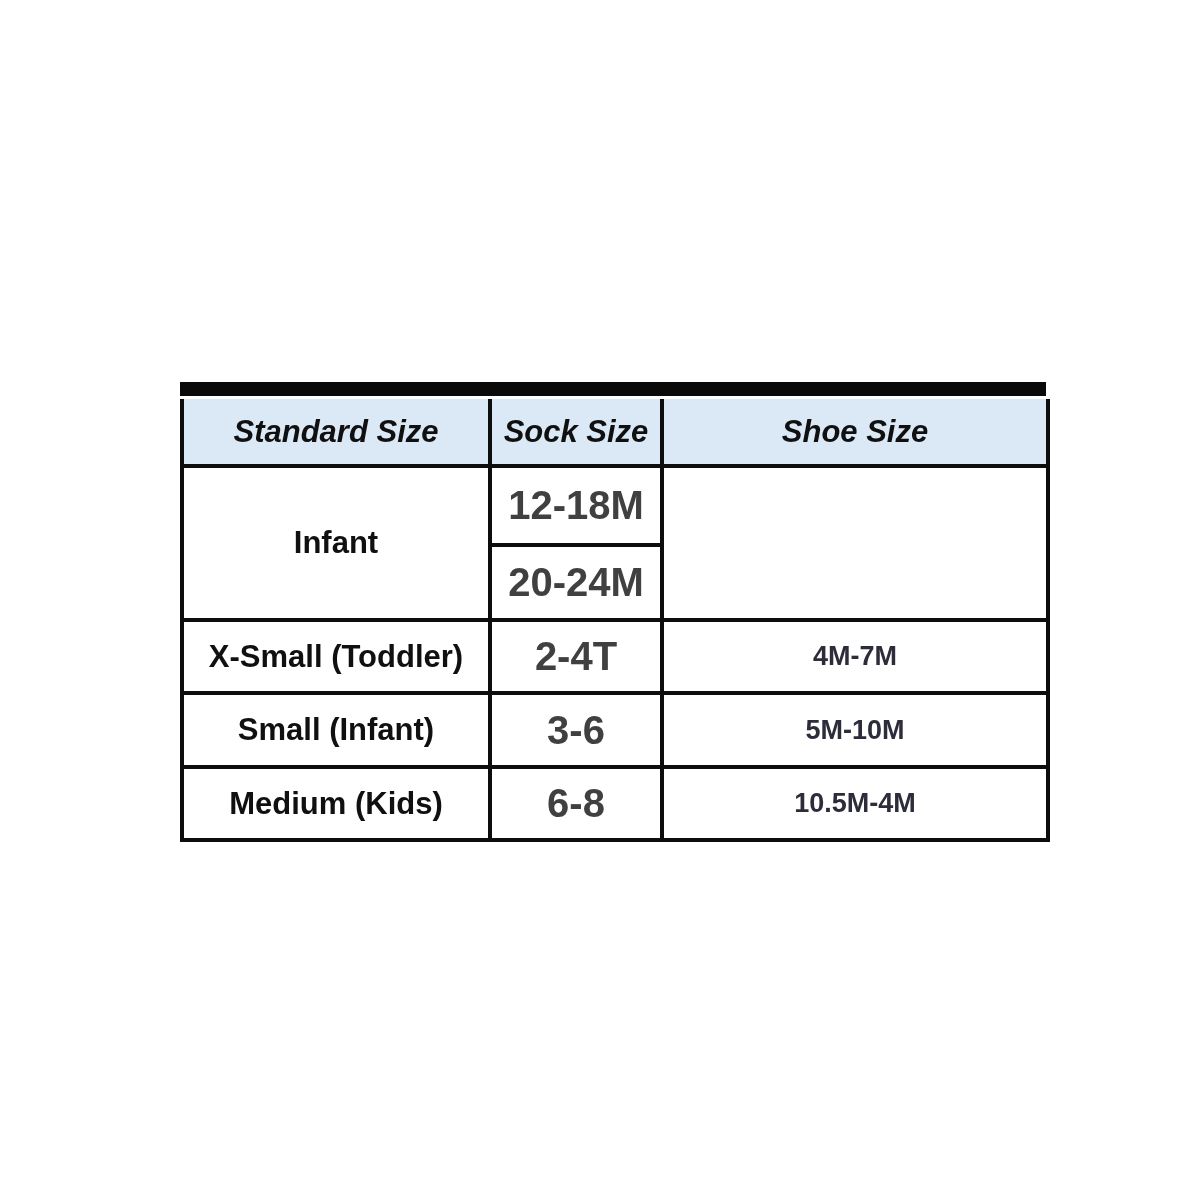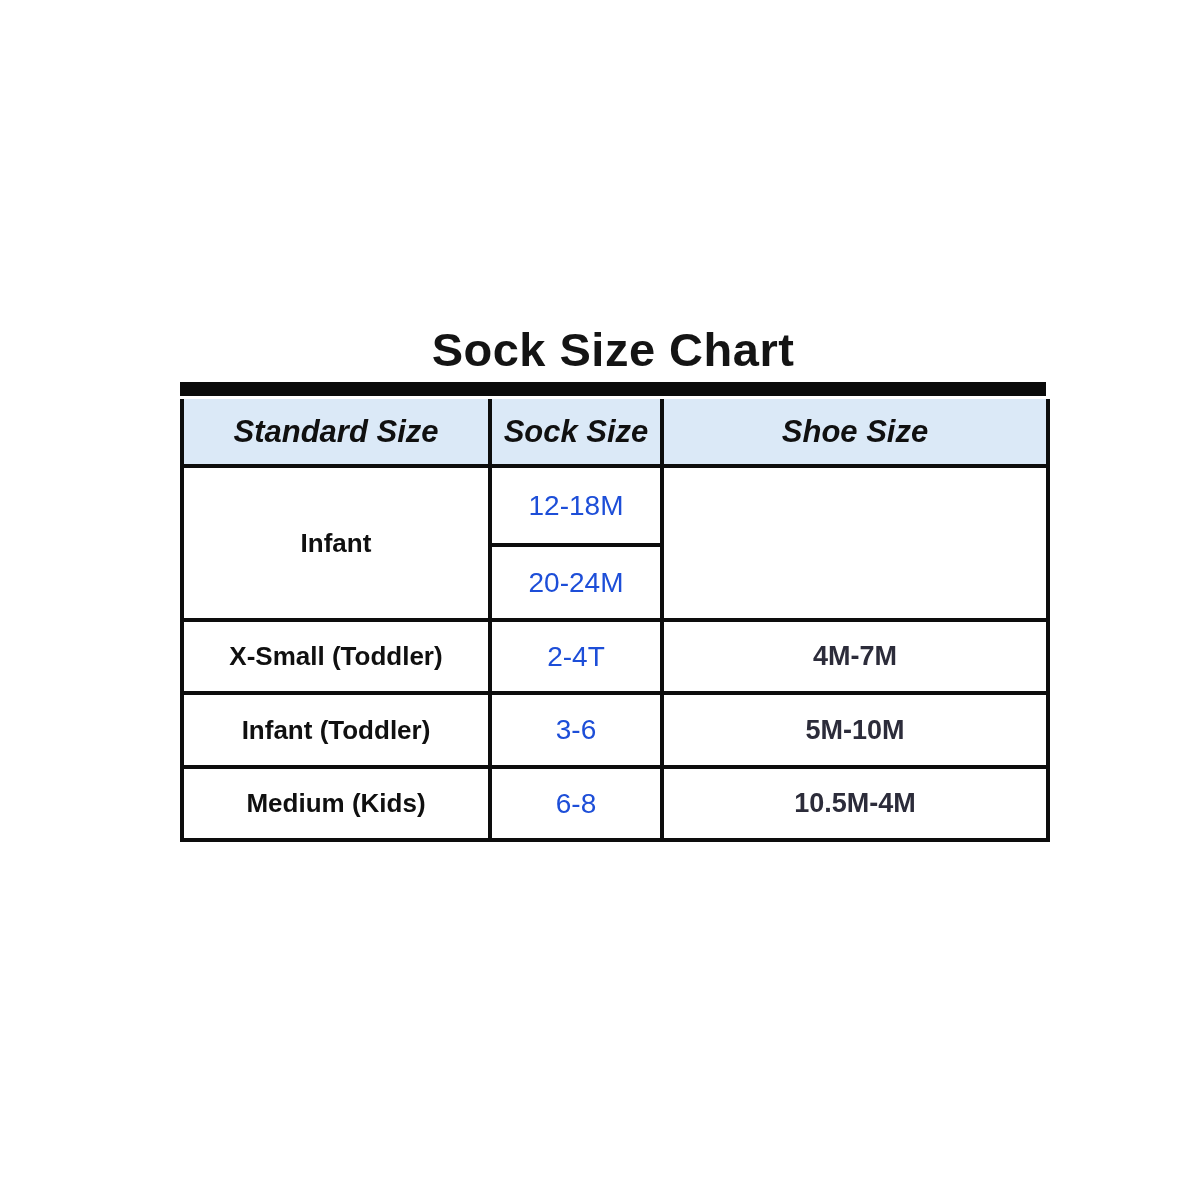--- a/index.html
+++ b/index.html
@@ -56,41 +56,40 @@
     font-size: 31px;
     color: #101010;
     height: 67px;
   }
   tr.row-infant-a { height: 79px; }
   tr.row-infant-b { height: 75px; }
   tr.row-xsmall   { height: 73px; }
   tr.row-small    { height: 74px; }
   tr.row-medium   { height: 73px; }
   td.cell-standard {
-    font-size: 26px;
+    font-size: 31px;
     font-weight: 700;
     color: #101010;
   }
   td.cell-sock {
-    font-size: 28px;
-    font-weight: 400;
-    color: #1d4ed8;
+    font-size: 40px;
+    font-weight: 700;
+    color: #404040;
   }
   td.cell-shoe {
     font-size: 27px;
     font-weight: 700;
     color: #2c2c3a;
   }
 </style>
 </head>
 <body>
 
 <div class="page">
 
-  <div class="chart-title">Sock Size Chart</div>
 
   <div class="title-bar"></div>
 
   <table class="size-table">
     <colgroup>
       <col style="width:308px">
       <col style="width:172px">
       <col style="width:386px">
     </colgroup>
     <thead>
@@ -108,21 +107,21 @@
       </tr>
       <tr class="row-infant-b">
         <td class="cell-sock">20-24M</td>
       </tr>
       <tr class="row-xsmall">
         <td class="cell-standard">X-Small (Toddler)</td>
         <td class="cell-sock">2-4T</td>
         <td class="cell-shoe">4M-7M</td>
       </tr>
       <tr class="row-small">
-        <td class="cell-standard">Infant (Toddler)</td>
+        <td class="cell-standard">Small (Infant)</td>
         <td class="cell-sock">3-6</td>
         <td class="cell-shoe">5M-10M</td>
       </tr>
       <tr class="row-medium">
         <td class="cell-standard">Medium (Kids)</td>
         <td class="cell-sock">6-8</td>
         <td class="cell-shoe">10.5M-4M</td>
       </tr>
     </tbody>
   </table>

